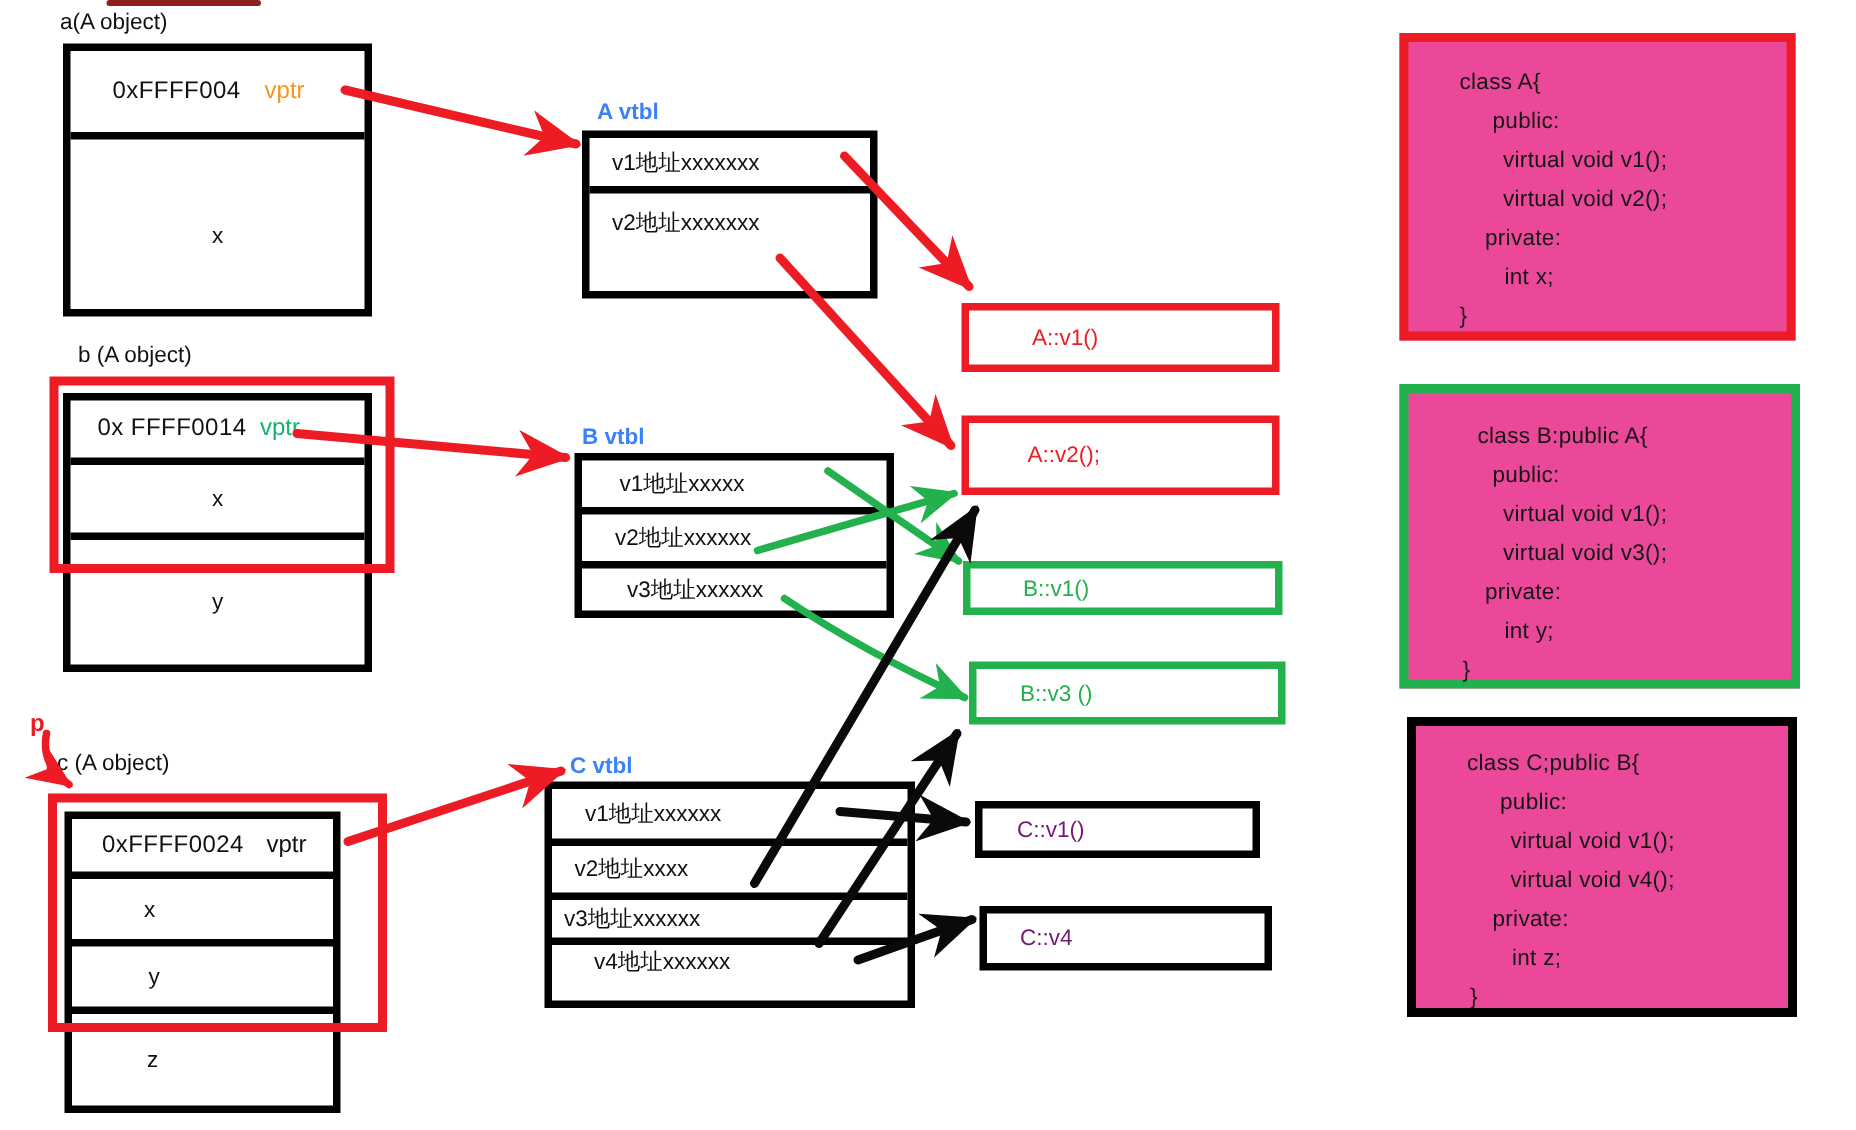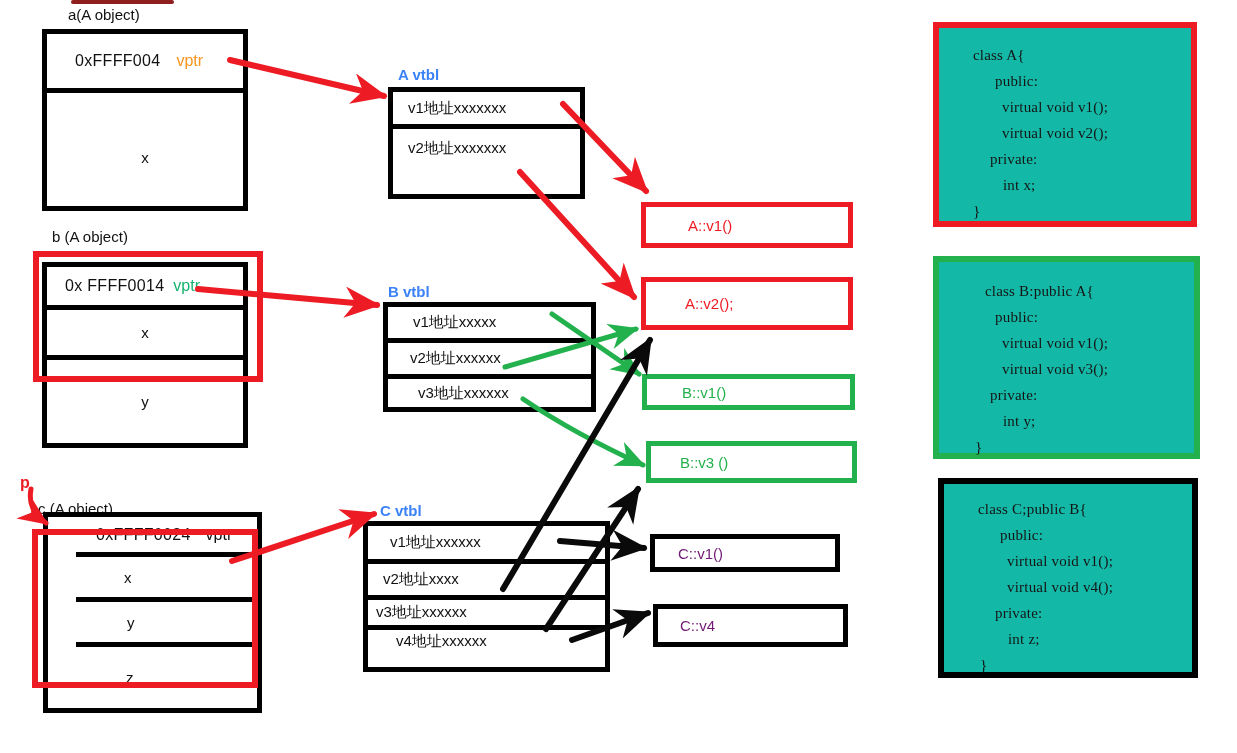--- a/index.html
+++ b/index.html
@@ -13,36 +13,36 @@
   .addr{font-size:16px;letter-spacing:.3px;}
   .vptr-o{font-size:16px;color:#f7941d;}
   .vptr-g{font-size:16px;color:#14b36e;}
   .vptr-k{font-size:16px;color:#111;}
   .vtitle{position:absolute;font-size:15px;font-weight:bold;color:#3b82f6;white-space:nowrap;}
   .vrow{display:flex;align-items:center;box-sizing:border-box;font-size:15px;white-space:nowrap;}
   .fn{position:absolute;box-sizing:border-box;border:5px solid #000;background:#fff;display:flex;align-items:center;font-size:15px;white-space:nowrap;}
   .fn.red{border-color:#ed1c24;color:#ed1c24;}
   .fn.green{border-color:#22b14c;color:#22b14c;}
   .fn.black{border-color:#000;color:#701a75;}
-  .code{position:absolute;box-sizing:border-box;background:#14b8a6;border:6px solid #000;font-size:15px;color:#151515;letter-spacing:.2px;font-family:Liberation Serif, serif;}
+  .code{position:absolute;box-sizing:border-box;background:#ec4899;border:6px solid #000;font-size:15px;color:#151515;letter-spacing:.2px;}
   .code.red{border-color:#ed1c24;}
   .code.green{border-color:#22b14c;}
   .ln{height:26px;line-height:26px;white-space:pre;}
   .i0{padding-left:34px;} .i1{padding-left:56px;} .i2{padding-left:63px;}
   .ip{padding-left:51px;} .iv{padding-left:64px;} .ih{padding-left:46px;} .ib{padding-left:36px;}
   .plabel{position:absolute;font-size:16px;font-weight:bold;color:#ed1c24;}
   .watermark{position:absolute;font-size:17px;color:#cfcfcf;letter-spacing:1px;white-space:nowrap;}
   #arrows{position:absolute;left:0;top:0;z-index:10;pointer-events:none;}
 </style>
 </head>
 <body>
 
 <div class="canvas">
 
-  <div class="lbl" style="left:68px;top:6px;">a(A object)</div>
+  <div class="lbl" style="left:40px;top:6px;">a(A object)</div>
   <div class="box" style="left:42px;top:29px;width:206px;height:182px;">
     <div class="cell bb" style="height:59px;padding-left:28px;gap:16px;">
       <span class="addr">0xFFFF004</span>
       <span class="vptr-o">vptr</span>
     </div>
     <div class="cell" style="height:129px;justify-content:center;">x</div>
   </div>
 
   <div class="lbl" style="left:52px;top:228px;">b (A object)</div>
   <div class="box" style="left:42px;top:262px;width:206px;height:186px;">
@@ -50,21 +50,21 @@
       <span class="addr">0x FFFF0014</span>
       <span class="vptr-g">vptr</span>
     </div>
     <div class="cell bb" style="height:50px;justify-content:center;">x</div>
     <div class="cell" style="height:83px;justify-content:center;">y</div>
   </div>
   <div class="redframe" style="left:33px;top:251px;width:230px;height:131px;"></div>
 
   <div class="plabel" style="left:20px;top:474px;">p</div>
   <div class="lbl" style="left:38px;top:500px;">c (A object)</div>
-  <div class="box" style="left:43px;top:512px;width:219px;height:201px;padding-left:28px;">
+  <div class="box" style="left:43px;top:541px;width:184px;height:201px;">
     <div class="cell bb" style="height:40px;padding-left:20px;gap:15px;">
       <span class="addr">0xFFFF0024</span>
       <span class="vptr-k">vptr</span>
     </div>
     <div class="cell bb" style="height:45px;padding-left:48px;">x</div>
     <div class="cell bb" style="height:45px;padding-left:51px;">y</div>
     <div class="cell" style="height:61px;padding-left:50px;">z</div>
   </div>
   <div class="redframe" style="left:32px;top:529px;width:226px;height:159px;"></div>
 

